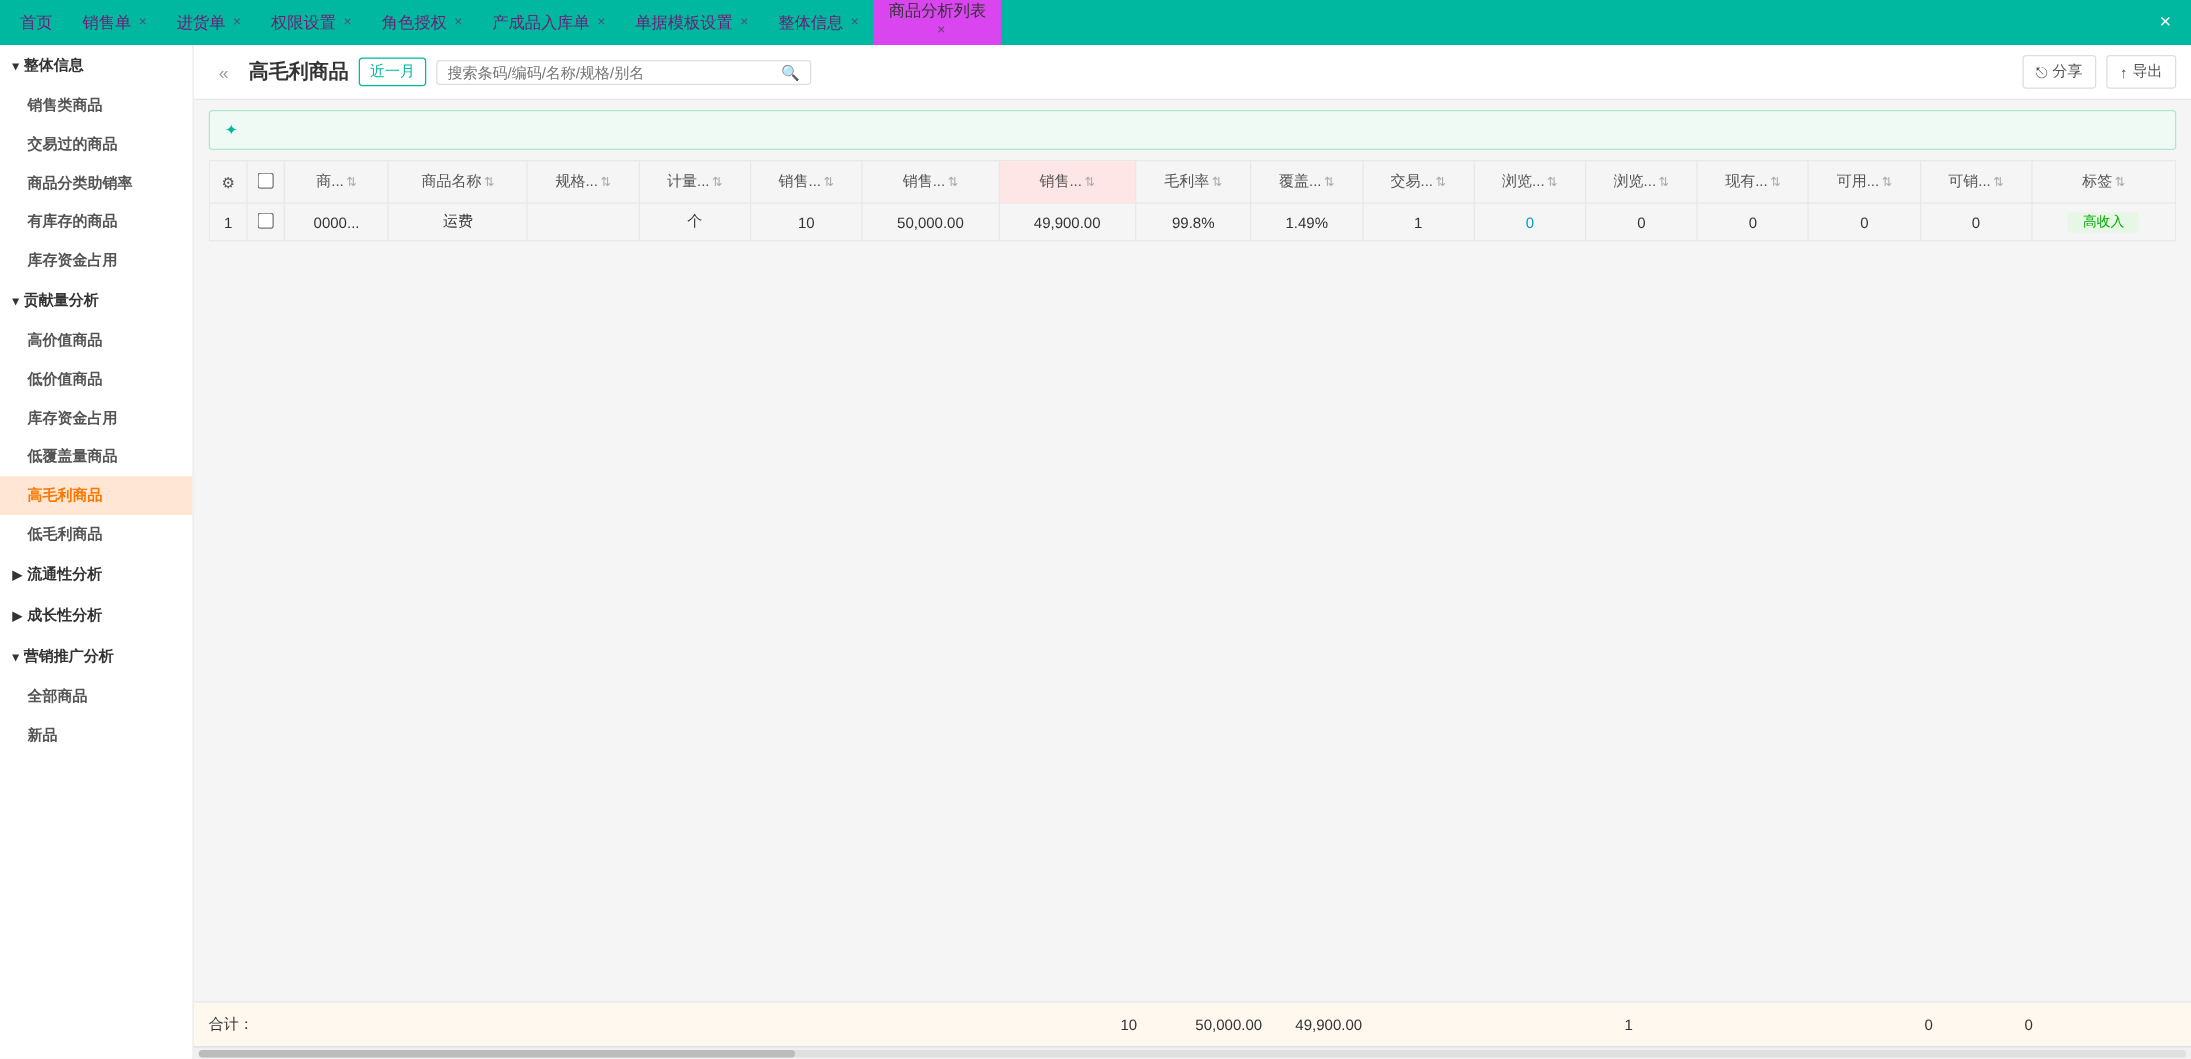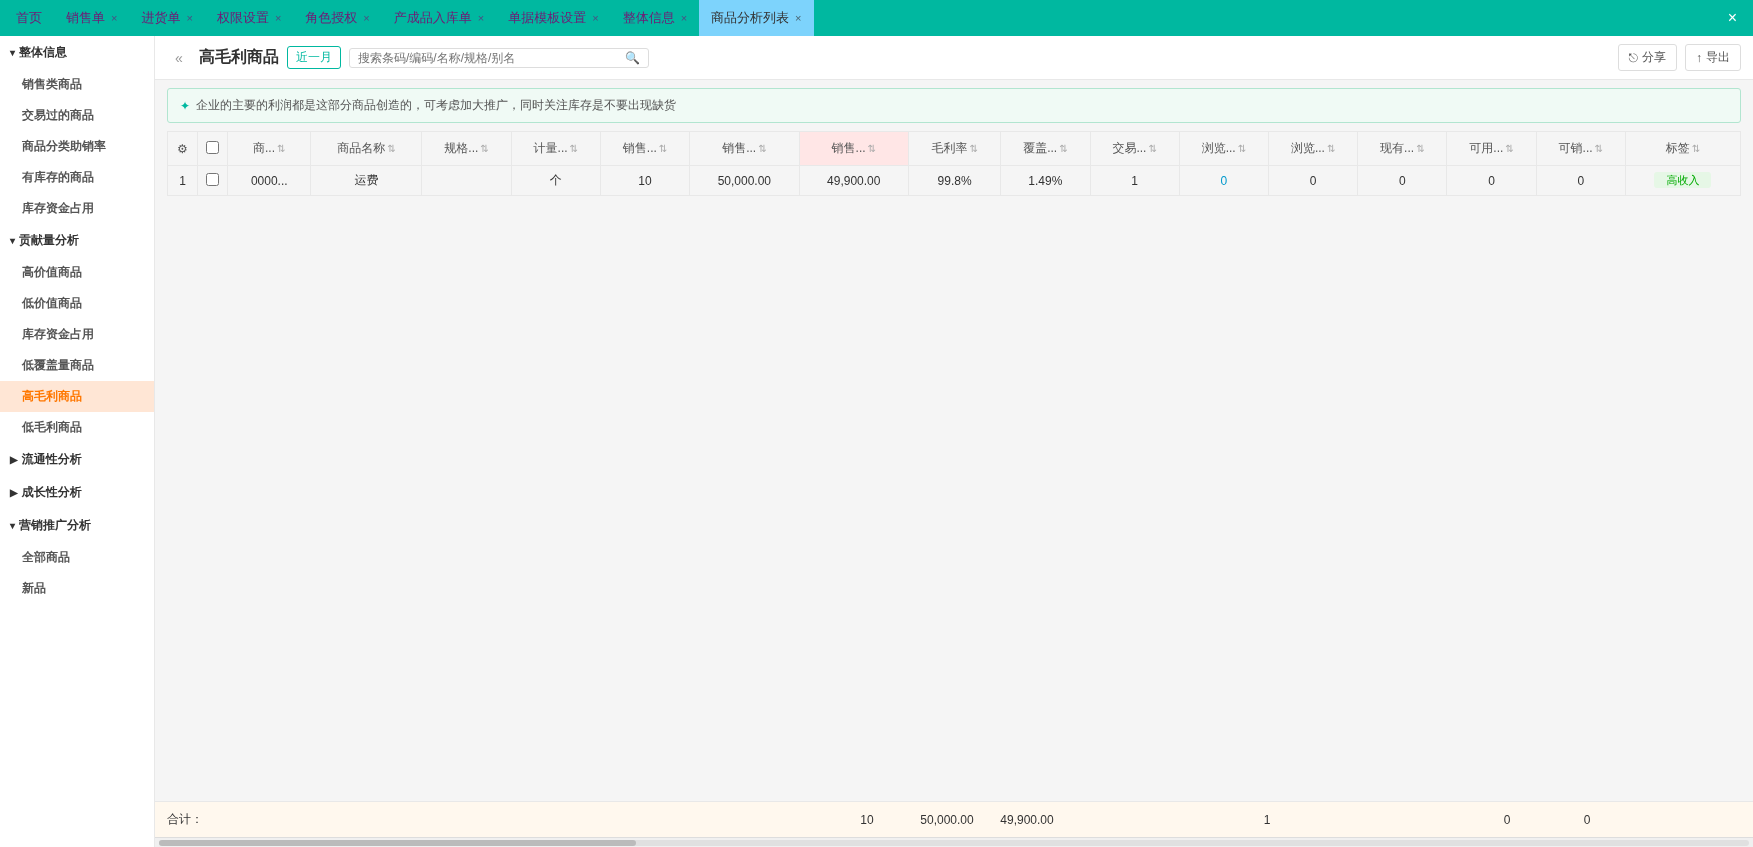--- a/index.html
+++ b/index.html
@@ -18,22 +18,23 @@
       display: flex;
       align-items: center;
       padding: 0 12px;
       height: 36px;
       cursor: pointer;
       white-space: nowrap;
       font-size: 13px;
       color: #701a75;
     }
     .top-nav .nav-item.active {
-      background: #7dd3fc;
-      color: #333;
+      background: #d946ef;
+      color: #333;
+      flex-direction: column;
     }
     .top-nav .nav-item .close-icon {
       margin-left: 6px;
       font-size: 11px;
       opacity: 0.7;
     }
     .top-nav .spacer { flex: 1; }
     .top-nav .close-btn {
       padding: 0 12px;
       height: 36px;
@@ -230,20 +231,21 @@
     
     .table-footer {
       height: 36px;
       background: #fff8ee;
       border-top: 1px solid #e8e8e8;
       display: flex;
       align-items: center;
       padding: 0 12px;
       font-size: 12px;
       color: #333;
+      gap: 36px;
     }
     .footer-cells {
       display: flex;
       gap: 0;
     }
     .footer-cell {
       padding: 0 8px;
       min-width: 80px;
       text-align: center;
     }
@@ -400,21 +402,20 @@
         </button>
         <button class="header-btn">
           <span>↑</span>
           <span>导出</span>
         </button>
       </div>
     </div>
 
     <div class="info-banner">
       <span style="color:#00b8a0;">✦</span>
-      <span>企业的主要的利润都是这部分商品创造的，可考虑加大推广，同时关注库存是不要出现缺货</span>
     </div>
 
     <div class="table-wrapper">
       <table>
         <thead>
           <tr>
             <th style="width:30px;">⚙</th>
             <th style="width:30px;"><input type="checkbox" style=""></th>
             <th>商...<span class="sort-icon">⇅</span></th>
             <th>商品名称<span class="sort-icon">⇅</span></th>

